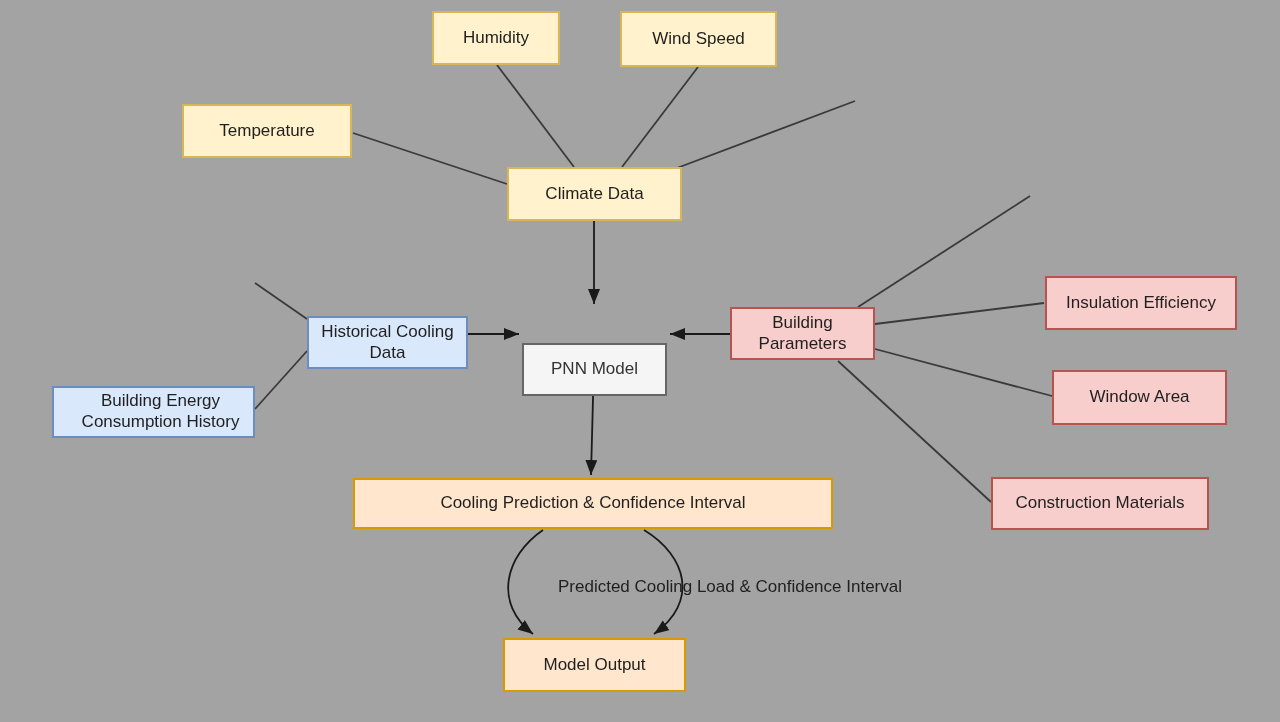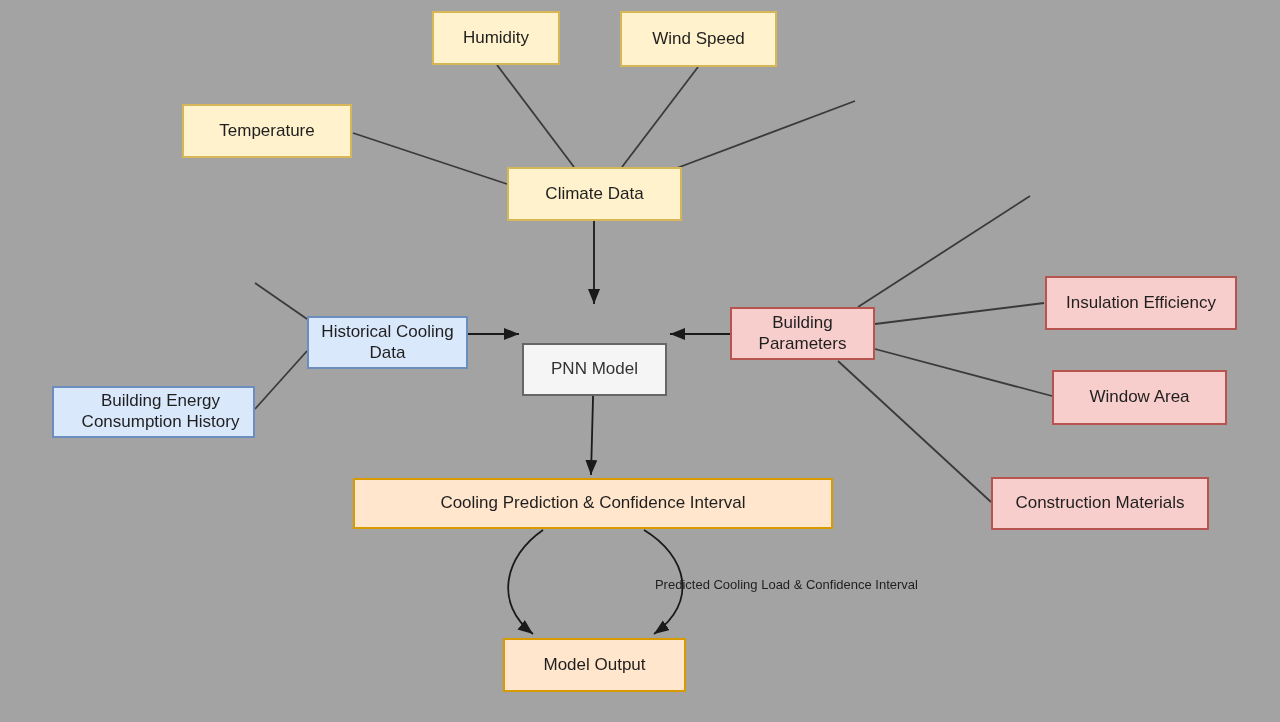--- a/index.html
+++ b/index.html
@@ -39,22 +39,22 @@
   .yellow { background: #fff2cc; border-color: #d6b656; }
   .blue   { background: #dae8fc; border-color: #6c8ebf; }
   .red    { background: #f8cecc; border-color: #b85450; }
   .gray   { background: #f5f5f5; border-color: #666666; color: #333333; margin-top: 36px; }
   .orange { background: #ffe6cc; border-color: #d79b00; }
   .edge-label {
     position: absolute;
     left: 558px;
     top: 577px;
     width: 360px;
-    text-align: right;
-    font-size: 13px;
+    text-align: left;
+    font-size: 17px;
     color: #1f1f1f;
     background: transparent;
   }
 </style>
 </head>
 <body>
 
 <div id="canvas">
 
   <svg id="edges" viewBox="0 0 1280 722" xmlns="http://www.w3.org/2000/svg">

